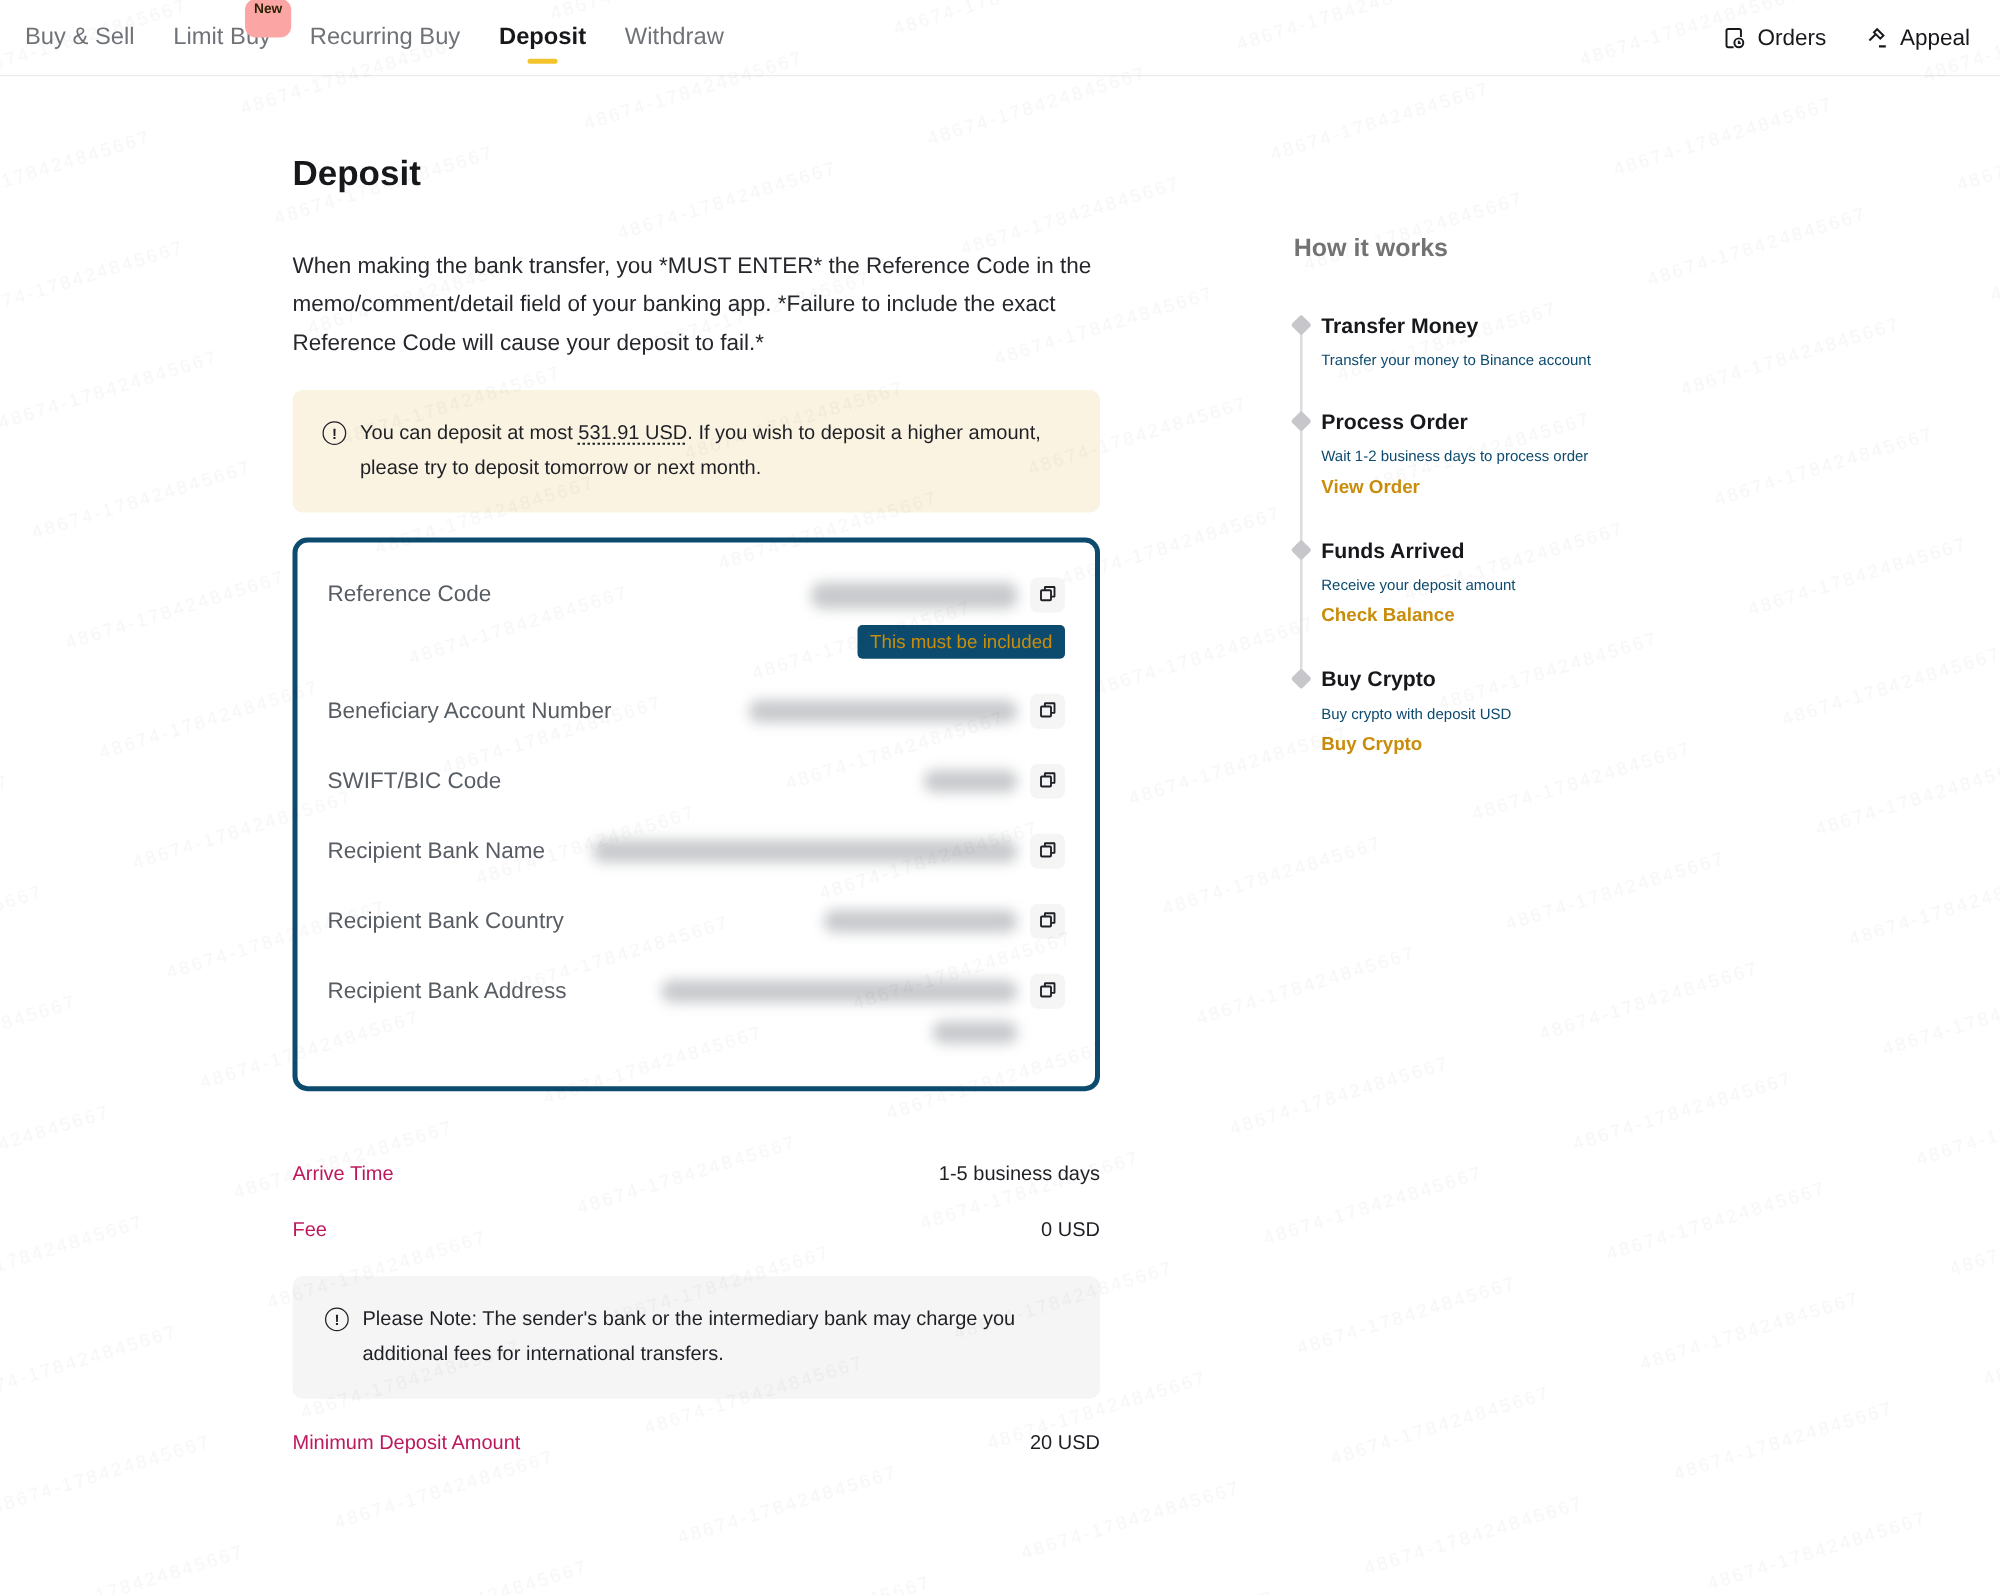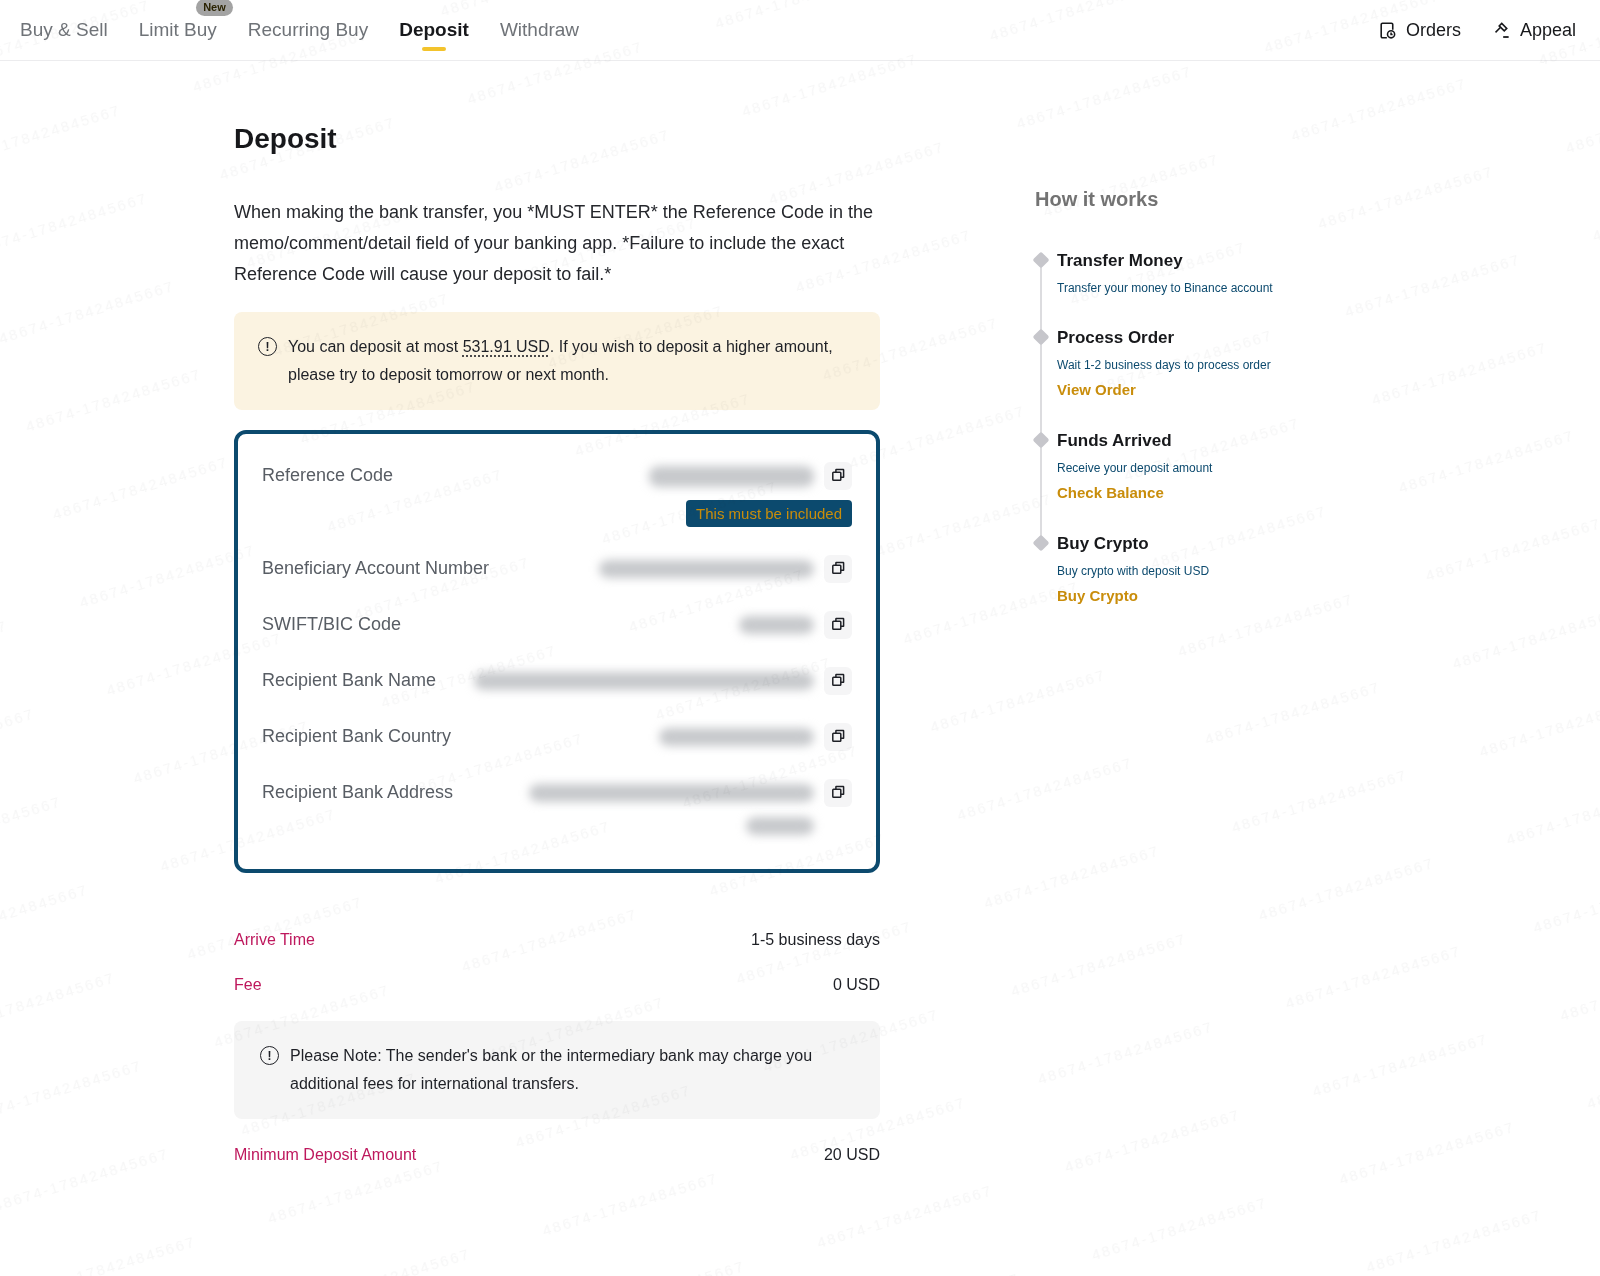--- a/index.html
+++ b/index.html
@@ -13,22 +13,22 @@
     pointer-events:none; overflow:hidden; }
 
   
   .topnav { height:61px; display:flex; align-items:center; justify-content:space-between;
     border-bottom:1px solid #ececee; padding:0 24px 0 20px; position:relative; z-index:2; }
   .nav-left { display:flex; align-items:center; gap:31px; }
   .nav-item { position:relative; font-size:19px; color:#6f7378; cursor:pointer; padding:18px 0; }
   .nav-item.active { color:#17181b; font-weight:700; }
   .tab-underline { position:absolute; left:50%; transform:translateX(-50%); bottom:8px;
     width:24px; height:4px; border-radius:2px; background:#f3c32c; }
-  .new-badge { position:absolute; top:-2px; right:-16px; background:#a3a3a3; color:#2b2303;
-    font-size:11px; font-weight:700; padding:2px 7px 3px; border-radius:9px; line-height:1.1; }
+  .new-badge { position:absolute; top:-2px; right:-16px; background:#fca5a5; color:#2b2303;
+    font-size:11px; font-weight:700; padding:2px 7px 17px; border-radius:9px; line-height:1.1; }
   .nav-right { display:flex; align-items:flex-start; gap:30px; }
   .nav-tool { display:flex; align-items:center; gap:8px; font-size:18px; color:#17181b; cursor:pointer; }
   .nav-tool svg { display:block; }
 
   
   .content { display:flex; padding-left:234px; }
   .main { width:646px; flex:0 0 646px; }
   .aside { margin-left:155px; width:380px; }
 
   h1.page-title { margin-top:62px; font-size:28px; font-weight:700; color:#17181b; }

